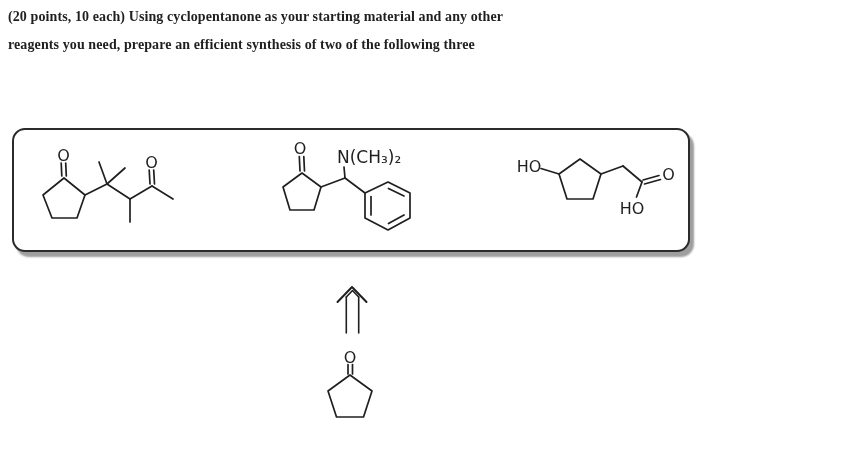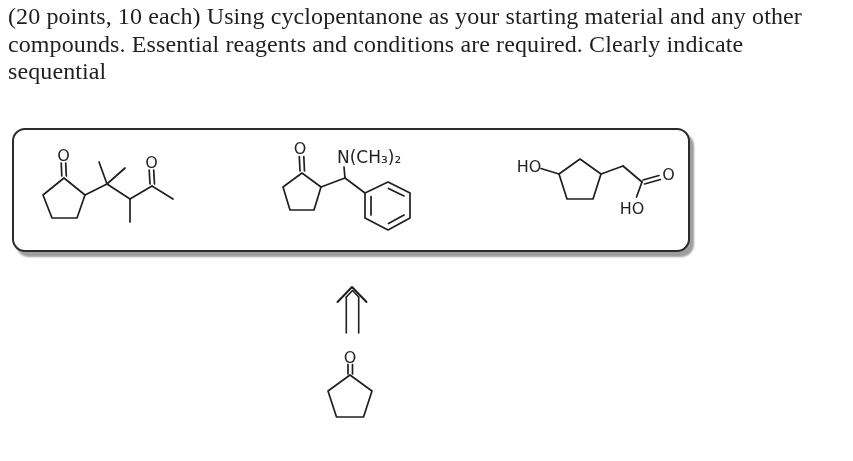--- a/index.html
+++ b/index.html
@@ -11,22 +11,23 @@
   html,body{margin:0;padding:0;}
   body{
     width:853px;height:461px;
     background:var(--background);
     position:relative;
     overflow:hidden;
     font-family:"Liberation Serif", serif;
   }
   .problem-text{
     position:absolute;left:8px;top:3px;width:838px;
-    font-size:24px;line-height:27.5px;color:var(--ink);
+    font-size:14px;line-height:27.5px;color:var(--ink);
     letter-spacing:0.1px;
+    font-weight:bold;
   }
   .compound-box{
     position:absolute;left:12px;top:128px;
     width:674px;height:120px;
     border:2px solid var(--box-border);
     border-radius:13px;
     background:var(--background);
     box-shadow:4px 5px 2px var(--box-shadow);
   }
   svg.mol{position:absolute;color:var(--ink);}
@@ -43,21 +44,21 @@
   svg.arrow line, svg.arrow polyline{
     stroke:currentColor;fill:none;
     stroke-linecap:round;stroke-linejoin:round;
   }
 </style>
 </head>
 <body>
 
 <div class="problem-text">
   <div>(20 points, 10 each) Using cyclopentanone as your starting material and any other</div>
-  <div>compounds. Essential reagents and conditions are required. Clearly indicate sequential</div>
+  <div>reagents you need, prepare an efficient synthesis of two of the following three</div>
 </div>
 
 <div class="compound-box"></div>
 
 <svg class="mol" style="left:25px;top:140px;" width="200" height="105" viewBox="0 0 200 105">
   <g>
     <polygon points="39,38 60,55 52,78 27,78 18,55"></polygon>
     <line x1="36.8" y1="36" x2="36.2" y2="23"></line>
     <line x1="41.3" y1="36" x2="40.7" y2="23"></line>
   </g>

